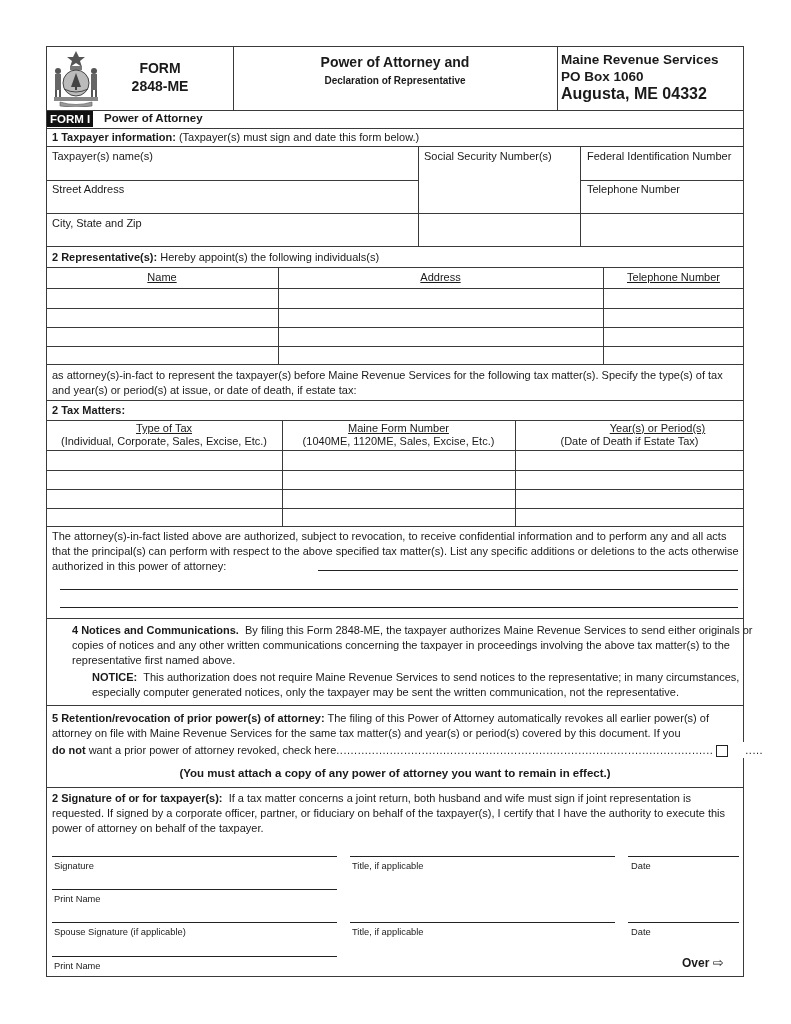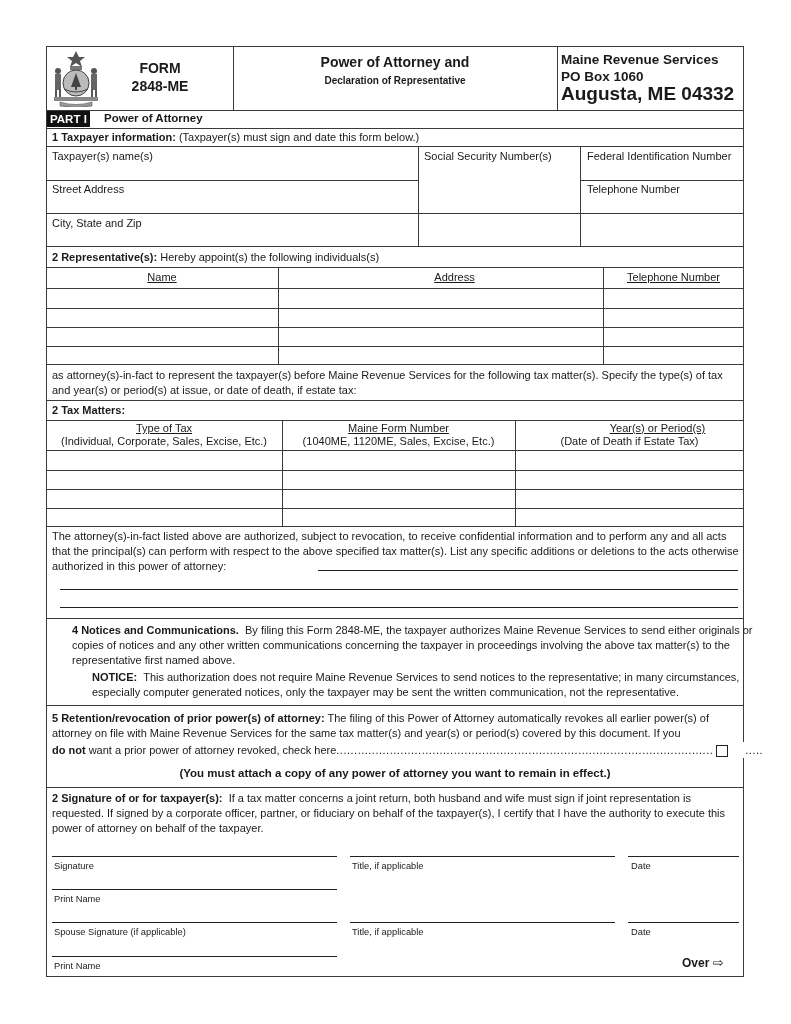--- a/index.html
+++ b/index.html
@@ -46,24 +46,24 @@
   </svg>
 </div>
 <div class="t b c" style="left:110px; top:60px; width:100px; font-size:14px; line-height:17px;">FORM</div>
 <div class="t b c" style="left:110px; top:78px; width:100px; font-size:14px; line-height:17px;">2848-ME</div>
 <div class="vl" style="left:233px; top:46px; height:64px;"></div>
 <div class="t b c" style="left:234px; top:54px; width:322px; font-size:14px; line-height:17px;">Power of Attorney and</div>
 <div class="t b c" style="left:234px; top:72px; width:322px; font-size:10px; line-height:17px;">Declaration of Representative</div>
 <div class="vl" style="left:557px; top:46px; height:64px;"></div>
 <div class="t b" style="left:561px; top:52px; font-size:13.5px; line-height:16px;">Maine Revenue Services</div>
 <div class="t b" style="left:561px; top:69px; font-size:13.5px; line-height:16px;">PO Box 1060</div>
-<div class="t b" style="left:561px; top:86px; font-size:19px; line-height:16px;">Augusta, ME  04332</div>
+<div class="t b" style="left:561px; top:86px; font-size:16px; line-height:16px;">Augusta, ME  04332</div>
 <div class="hl" style="left:46px; top:110px; width:698px;"></div>
 
-<div class="part-badge" style="left:47px; top:111px;">PART I</div>
+<div class="part-badge" style="left:47px; top:111px;">FORM I</div>
 <div class="t b" style="left:104px; top:112px; font-size:11.5px;">Power of Attorney</div>
 <div class="hl" style="left:46px; top:128px; width:698px;"></div>
 
 <div class="t" style="left:52px; top:131px;">
   <span class="b">1  Taxpayer information:</span>
   <span>(Taxpayer(s) must sign and date this form below.)</span>
 </div>
 <div class="hl" style="left:46px; top:146px; width:698px;"></div>
 
 <div class="vl" style="left:418px; top:146px; height:100px;"></div>
@@ -89,21 +89,21 @@
 <div class="hl" style="left:46px; top:246px; width:698px;"></div>
 
 <div class="t" style="left:52px; top:251px;">
   <span class="b">2  Representative(s):</span>
   <span>Hereby appoint(s) the following individuals(s)</span>
 </div>
 <div class="hl" style="left:46px; top:267px; width:698px;"></div>
 <div class="vl" style="left:278px; top:267px; height:97px;"></div>
 <div class="vl" style="left:603px; top:267px; height:97px;"></div>
 <div class="t u c" style="left:46px; top:271px; width:232px;">Name</div>
-<div class="t u c" style="left:278px; top:271px; width:325px;padding-left:14px;">Address</div>
+<div class="t u c" style="left:278px; top:271px; width:325px;">Address</div>
 <div class="t u c" style="left:603px; top:271px; width:141px;">Telephone Number</div>
 <div class="hl" style="left:46px; top:288px; width:698px;"></div>
 <div class="hl" style="left:46px; top:308px; width:698px;"></div>
 <div class="hl" style="left:46px; top:327px; width:698px;"></div>
 <div class="hl" style="left:46px; top:346px; width:698px;"></div>
 <div class="hl" style="left:46px; top:364px; width:698px;"></div>
 
 <div class="field" style="left:47px; top:289px; width:230px; height:18px;"></div>
 <div class="field" style="left:279px; top:289px; width:323px; height:18px;"></div>
 <div class="field" style="left:604px; top:289px; width:139px; height:18px;"></div>

